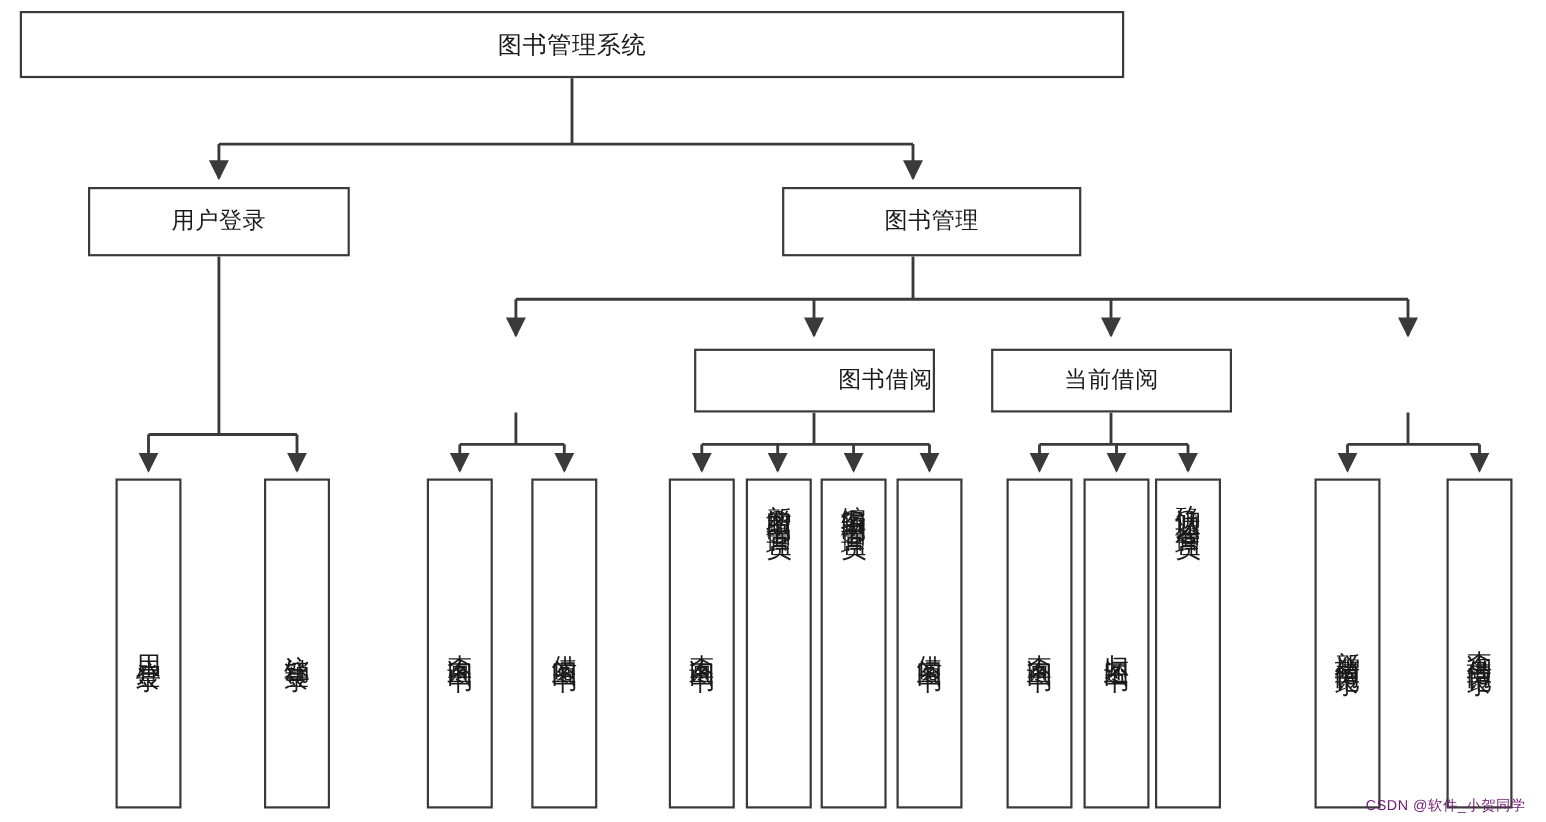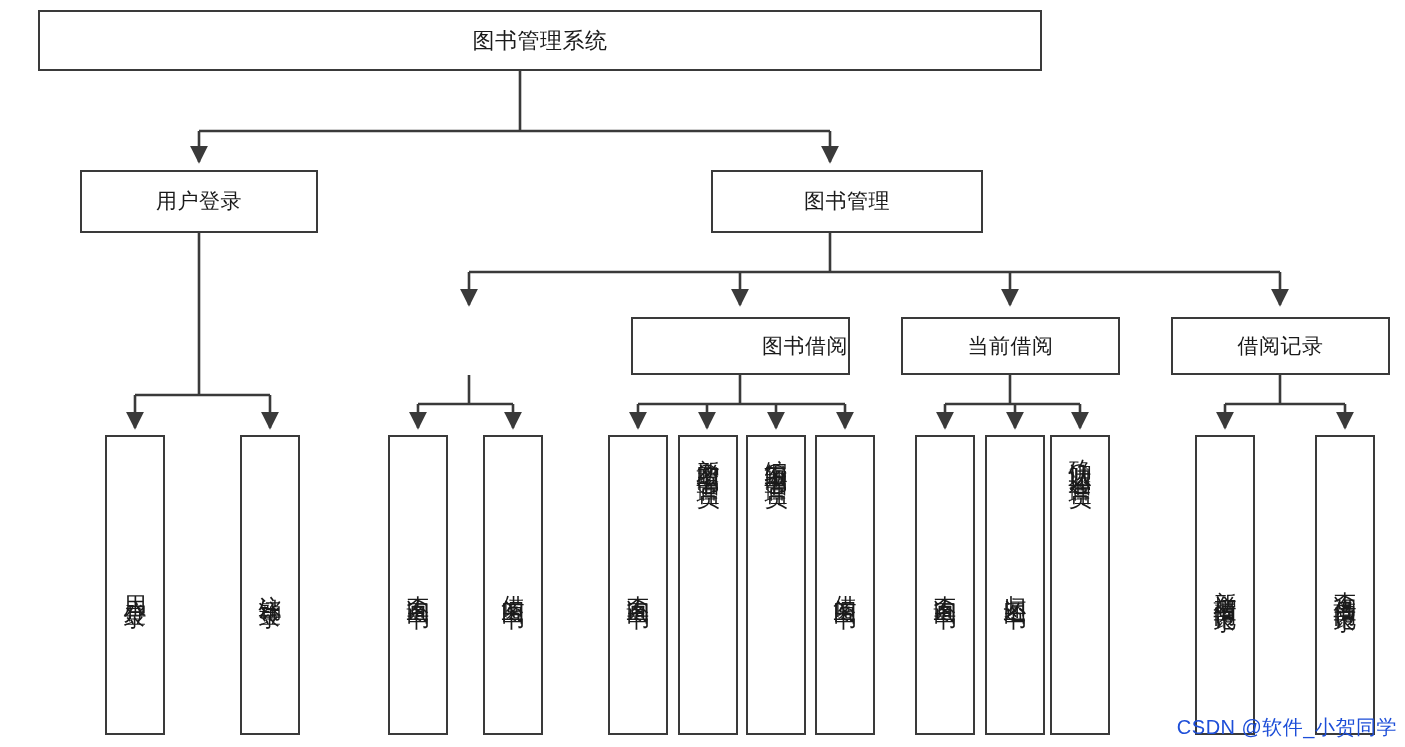--- a/index.html
+++ b/index.html
@@ -52,24 +52,24 @@
     line-height:1.0;
     letter-spacing:4px;
     white-space:nowrap;
   }
   
   .v-node.v-center{align-items:center;padding-top:0;}
 
   
   #watermark{
     position:absolute;
-    right:8px;
+    right:18px;
     bottom:6px;
-    font-size:20px;
-    color:#1d4ed8;
+    font-size:13px;
+    color:#701a75;
     letter-spacing:0.5px;
     white-space:nowrap;
     pointer-events:none;
   }
 </style>
 </head>
 <body>
 
 <div id="canvas">
 
@@ -116,44 +116,41 @@
       <path d="M 1015 404 L 1015 428" marker-end="url(#arrow)"></path>
       <path d="M 1080 404 L 1080 428" marker-end="url(#arrow)"></path>
 
       <path d="M 1280 375 L 1280 404"></path>
       <path d="M 1225 404 L 1345 404"></path>
       <path d="M 1225 404 L 1225 428" marker-end="url(#arrow)"></path>
       <path d="M 1345 404 L 1345 428" marker-end="url(#arrow)"></path>
     </g>
   </svg>
 
-  <div class="node h-node" id="n-root" style="left:18px;top:10px;width:1004px;height:61px;margin-left:20px;">
+  <div class="node h-node" id="n-root" style="left:18px;top:10px;width:1004px;height:61px;">
     <span class="lbl">图书管理系统</span>
   </div>
 
   <div class="node h-node" style="left:80px;top:170px;width:238px;height:63px;">
     <span class="lbl">用户登录</span>
   </div>
 
   <div class="node h-node" style="left:711px;top:170px;width:272px;height:63px;">
     <span class="lbl">图书管理</span>
   </div>
 
 
   <div class="node h-node" style="left:631px;top:317px;width:219px;height:58px;justify-content:flex-end;">
     <span class="lbl">图书借阅</span>
   </div>
 
   <div class="node h-node" style="left:901px;top:317px;width:219px;height:58px;">
     <span class="lbl">当前借阅</span>
   </div>
 
-  <div class="node h-node" style="left:1171px;top:317px;width:219px;height:58px;">
-    <span class="lbl">借阅记录</span>
-  </div>
 
   <div class="node v-node v-center" style="left:105px;top:435px;width:60px;height:300px;">
     <span class="lbl">用户登录</span>
   </div>
   <div class="node v-node v-center" style="left:240px;top:435px;width:60px;height:300px;">
     <span class="lbl">注销登录</span>
   </div>
 
   <div class="node v-node v-center" style="left:388px;top:435px;width:60px;height:300px;">
     <span class="lbl">查询图书</span>

